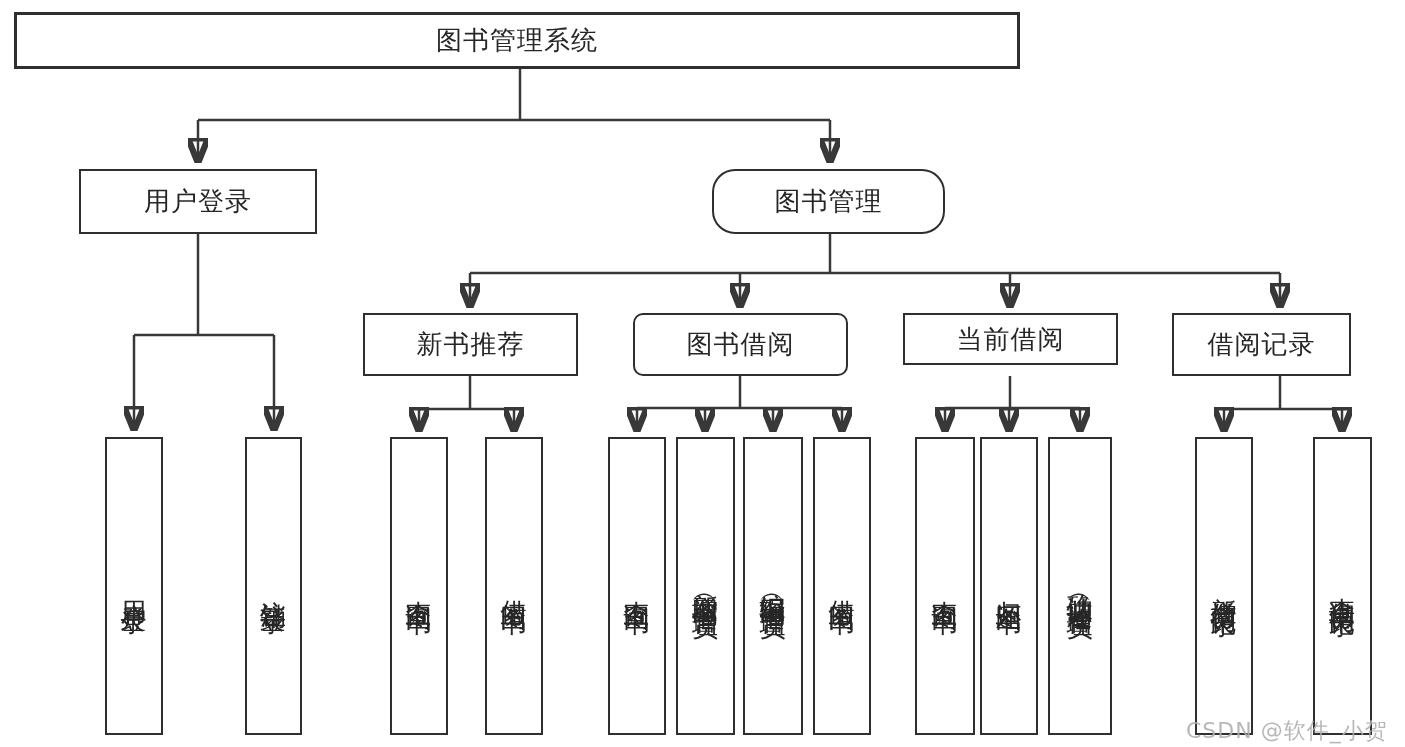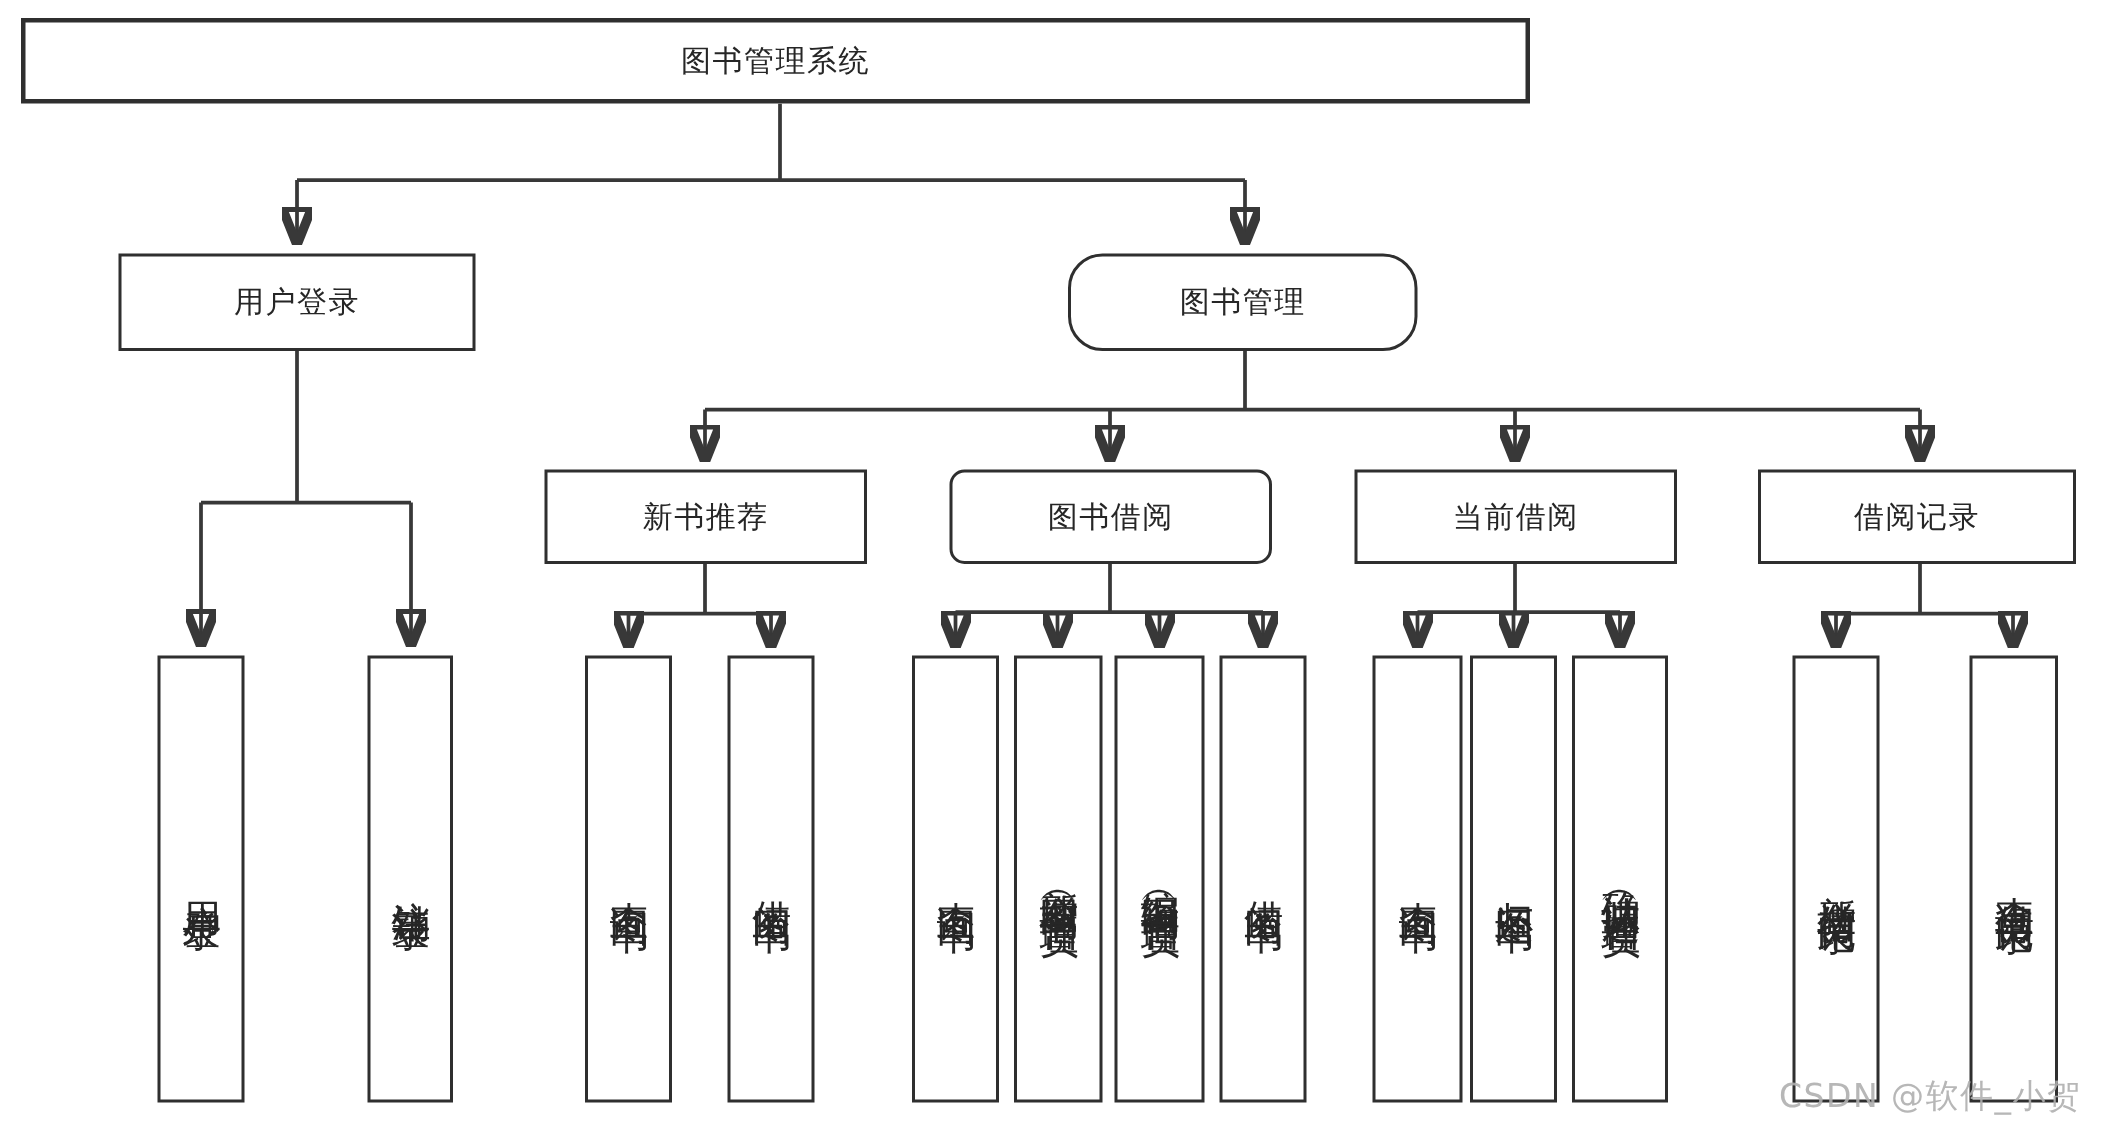--- a/index.html
+++ b/index.html
@@ -13,21 +13,21 @@
   }
   #wires { position: absolute; left: 0; top: 0; width: 1405px; height: 747px; }
   #wires path { fill: none; stroke: #383838; stroke-width: 2.5px; }
   .node {
     position: absolute;
     background: #ffffff;
     border: 2.5px solid #2f2f2f;
     display: flex;
     align-items: center;
     justify-content: center;
-    font-size: 20px;
+    font-size: 26px;
     color: #262626;
     letter-spacing: 1px;
     box-sizing: border-box;
     white-space: nowrap;
   }
   .node.root { border-width: 3px; }
   .node.vert {
     writing-mode: vertical-rl;
     text-orientation: mixed;
     font-size: 26px;
@@ -109,24 +109,24 @@
   <div class="node" style="left:712px; top:169px; width:233px; height:65px;border-radius:23px;">
     <span>图书管理</span>
   </div>
 
   <div class="node" style="left:363px; top:313px; width:215px; height:63px;">
     <span>新书推荐</span>
   </div>
   <div class="node" style="left:633px; top:313px; width:215px; height:63px;border-radius:10px;">
     <span>图书借阅</span>
   </div>
-  <div class="node" style="left:903px; top:313px; width:215px; height:63px;">
+  <div class="node" style="left:903px; top:313px; width:215px; height:52px;">
     <span>当前借阅</span>
   </div>
-  <div class="node" style="left:1172px; top:313px; width:212px; height:63px;align-items:center;">
+  <div class="node" style="left:1172px; top:313px; width:179px; height:63px;align-items:center;">
     <span>借阅记录</span>
   </div>
 
   <div class="node vert" style="left:105px; top:437px; width:58px; height:298px;">
     <span>用户登录</span>
   </div>
   <div class="node vert" style="left:245px; top:437px; width:57px; height:298px;">
     <span>注销登录</span>
   </div>
 

